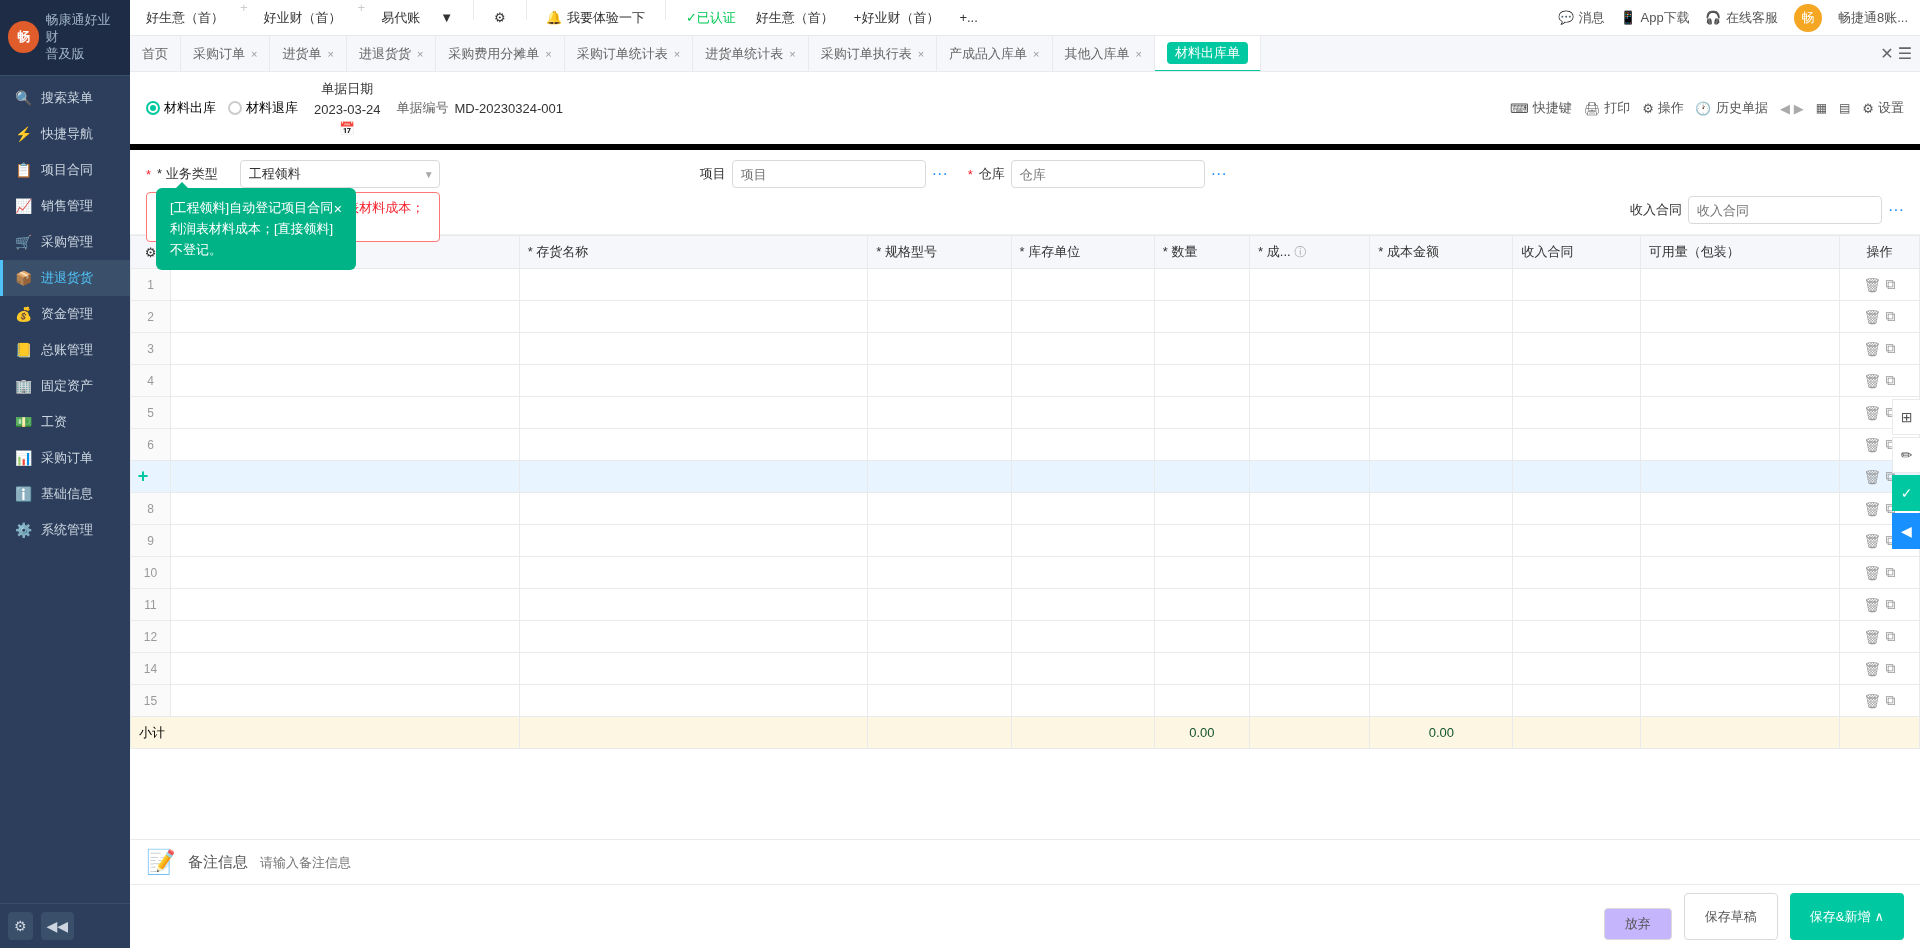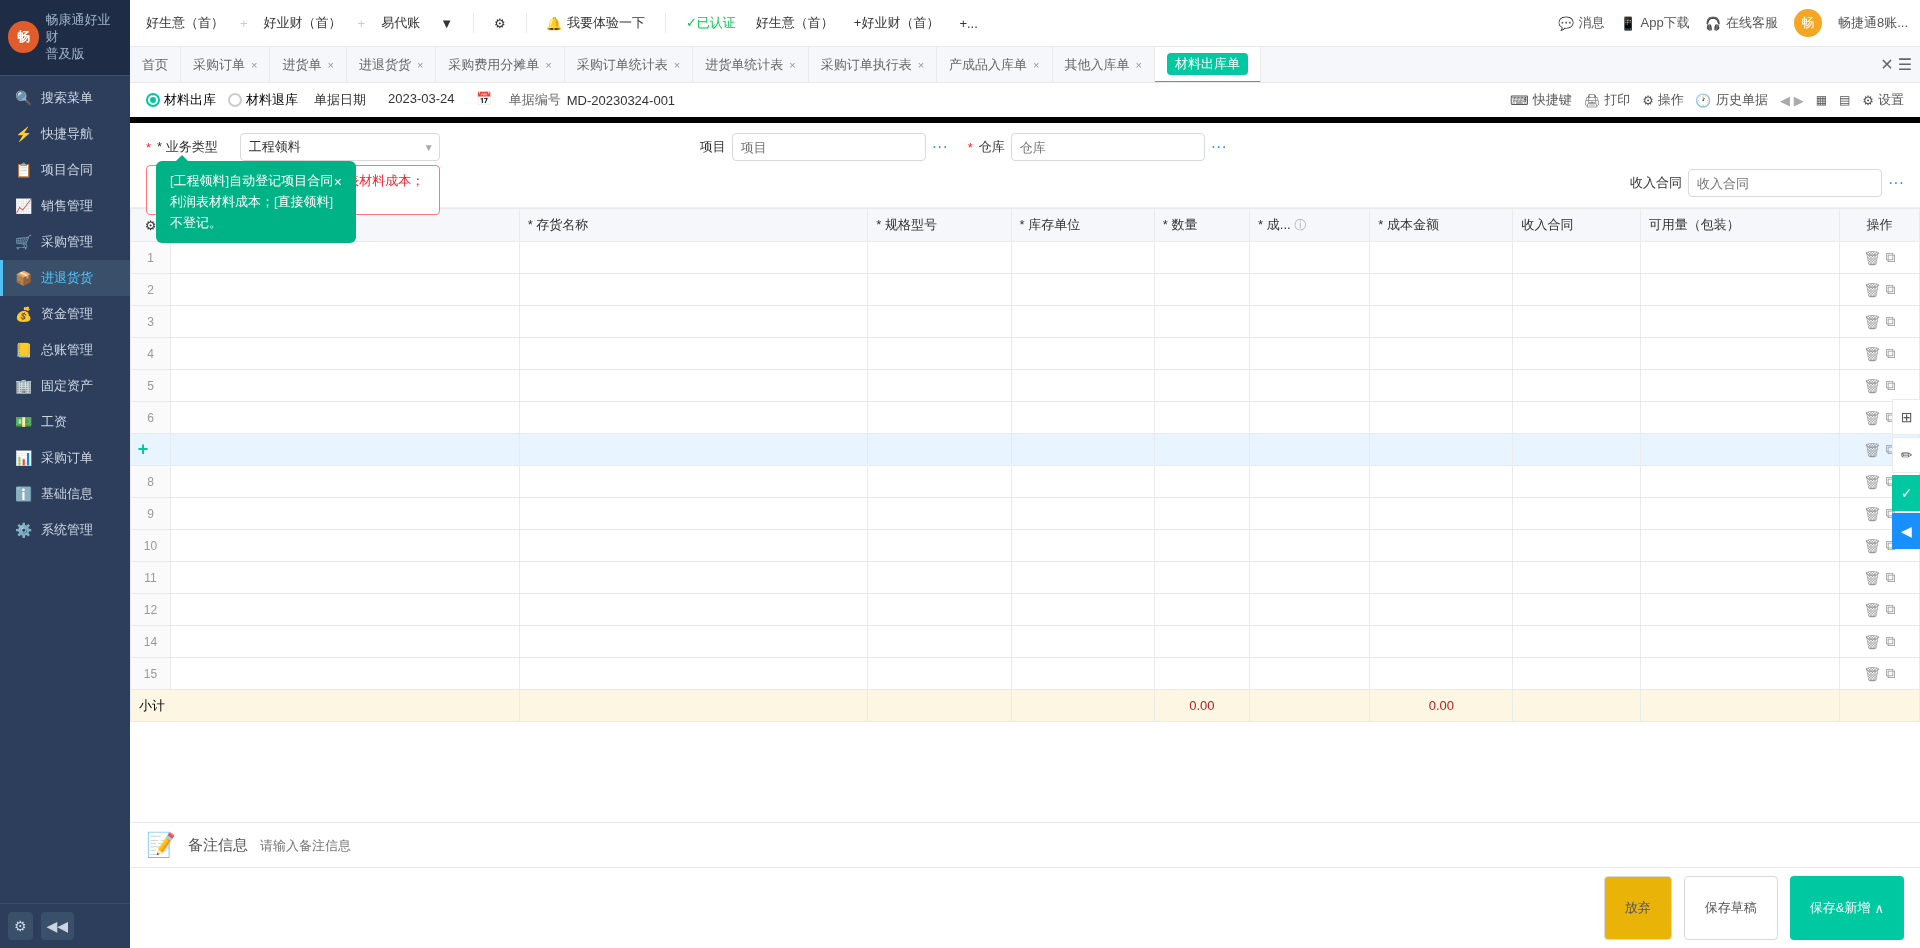--- a/index.html
+++ b/index.html
@@ -54,23 +54,22 @@
     .main-content {
       flex: 1;
       display: flex;
       flex-direction: column;
       overflow: hidden;
     }
 
     
     .top-bar {
       background: white;
-      height: 47px;
-      display: flex;
-      align-items: center;
+      height: 36px;
+      display: flex;
       padding: 0 12px;
       border-bottom: 1px solid #e8eaec;
       gap: 12px;
       flex-shrink: 0;
     }
     .top-nav-item {
       display: flex; align-items: center; gap: 4px;
       color: #333; cursor: pointer; padding: 2px 4px;
       font-size: 13px;
     }
@@ -135,21 +134,21 @@
       width: 14px; height: 14px; border-radius: 50%;
       border: 2px solid #00c8a0;
       display: flex; align-items: center; justify-content: center;
     }
     .radio-circle.selected::after {
       content: '';
       width: 6px; height: 6px;
       background: #00c8a0; border-radius: 50%;
     }
     .radio-circle.unselected { border-color: #ccc; }
-    .date-field { display: flex; align-items: flex-start; gap: 22px; color: #333; }
+    .date-field { display: flex; align-items: center; gap: 4px; color: #333; flex-direction: column; }
     .date-value { color: #333; font-weight: 500; }
     .calendar-icon { color: #aaa; cursor: pointer; }
     .order-num-field { display: flex; align-items: center; gap: 6px; color: #666; }
     .order-num-value { color: #333; }
     .page-header-actions { margin-left: auto; display: flex; gap: 12px; align-items: center; }
     .header-btn { background: none; border: none; cursor: pointer; color: #555; font-size: 12px; display: flex; align-items: center; gap: 4px; }
 
     
     .form-section {
       padding: 10px 16px;
@@ -235,21 +234,21 @@
       padding: 0;
       height: 32px;
     }
     tbody td.row-num { text-align: center; color: #999; font-size: 12px; background: #fafafa; }
     tbody tr.active-row td { background: #e8f4ff; }
     .subtotal-row td {
       background: #fdf6e3;
       padding: 6px 8px;
       font-weight: 500;
     }
-    .subtotal-row td.num-val { text-align: center; color: #b91c1c; margin-top: 12px; }
+    .subtotal-row td.num-val { text-align: center; color: #14532d; margin-top: 12px; }
 
     .table-cell-input {
       width: 100%;
       height: 100%;
       border: none;
       background: transparent;
       padding: 0 6px;
       outline: none;
     }
 
@@ -286,26 +285,27 @@
     .action-bar {
       background: white;
       border-top: 1px solid #e8eaec;
       padding: 8px 16px;
       display: flex;
       justify-content: flex-end;
       gap: 12px;
       flex-shrink: 0;
     }
     .btn-discard {
-      padding: 22px 20px;
+      padding: 6px 20px;
       border: 1px solid #d9d9d9;
-      background: #eab308;
+      background: #c4b5fd;
       border-radius: 4px;
       cursor: pointer;
       color: #555;
+      margin-top: 15px;
     }
     .btn-draft {
       padding: 6px 20px;
       border: 1px solid #d9d9d9;
       background: white;
       border-radius: 4px;
       cursor: pointer;
       color: #555;
     }
     .btn-save-new {

